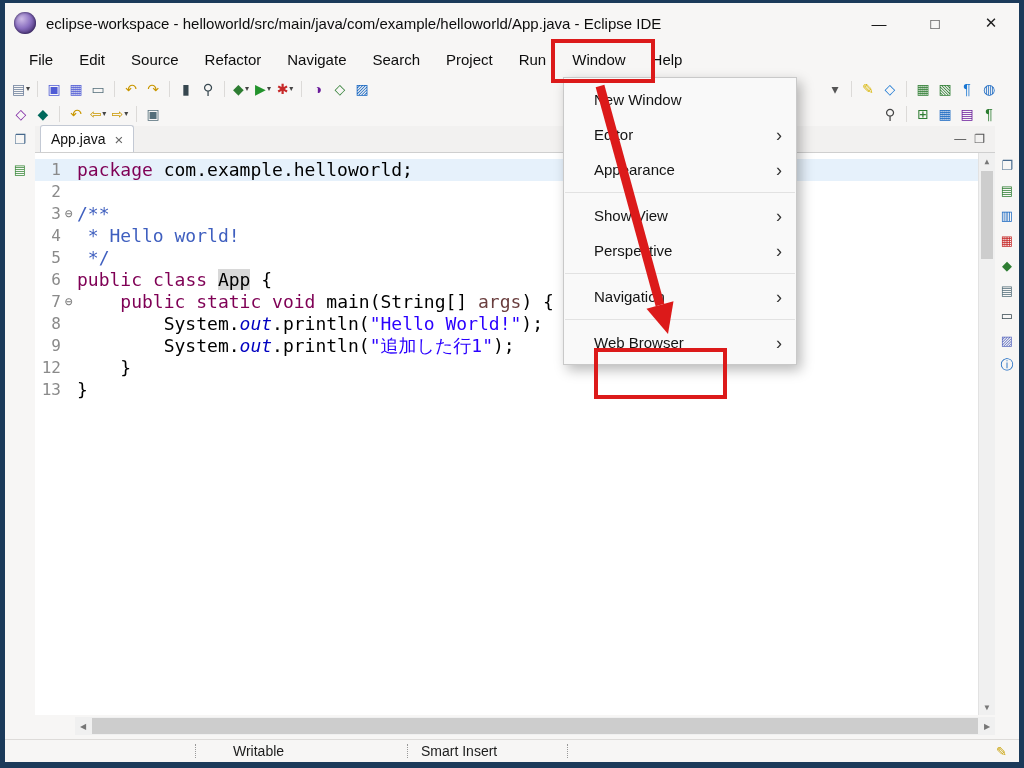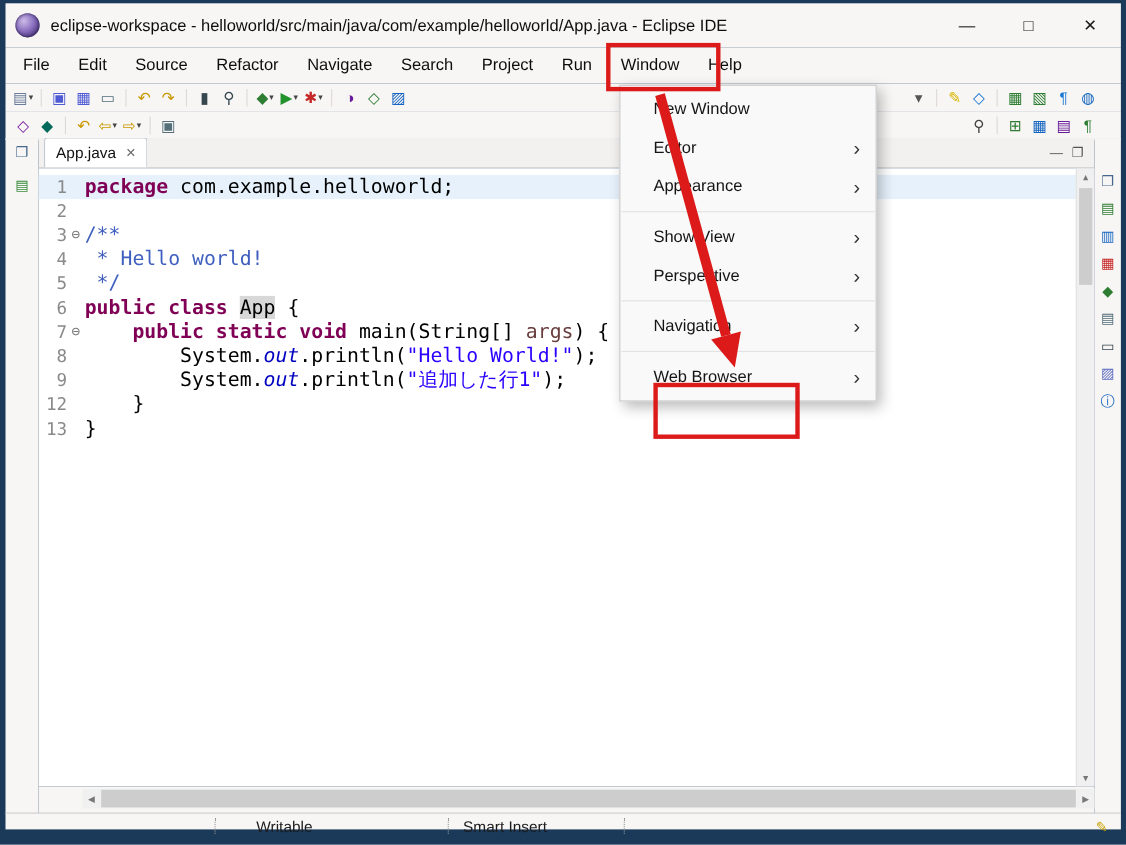--- a/index.html
+++ b/index.html
@@ -10,21 +10,21 @@
   
   #titlebar{left:5px;top:3px;width:1014px;height:40px;display:flex;align-items:center;}
   .app-icon{width:22px;height:22px;border-radius:50%;margin-left:9px;flex:none;
             background:radial-gradient(circle at 35% 32%,#cdbbe6 0%,#8a6fc0 45%,#4a3476 80%,#2c1d4e 100%);
             box-shadow:inset 0 0 3px #241744;}
   .title-text{margin-left:10px;font-size:15px;color:#0d0d0d;white-space:nowrap;text-align:center;}
   .win-controls{margin-left:auto;display:flex;height:100%;}
   .win-btn{width:56px;height:100%;display:flex;align-items:center;justify-content:center;font-size:15px;color:#1a1a1a;}
 
   
-  #menubar{left:5px;top:43px;width:1014px;height:33px;display:flex;align-items:center;padding-left:3px;box-sizing:border-box;}
+  #menubar{left:5px;top:43px;width:1014px;height:33px;display:flex;align-items:center;padding-left:11px;box-sizing:border-box;}
   .menu-item{padding:0 13px;font-size:15px;color:#0d0d0d;height:27px;line-height:27px;white-space:nowrap;}
 
   
   #toolbar1{left:5px;top:76px;width:1014px;height:25px;}
   #toolbar2{left:5px;top:101px;width:1014px;height:25px;border-bottom:1px solid #e4e2e0;box-sizing:content-box;}
   .tb-group{position:absolute;left:0;top:0;height:25px;display:flex;align-items:center;gap:2px;padding-left:6px;}
   .tb-right{position:absolute;right:20px;top:0;height:25px;display:flex;align-items:center;gap:2px;}
   .tb-icon{min-width:20px;height:20px;display:flex;align-items:center;justify-content:center;font-size:14px;line-height:20px;}
   .caret{font-size:8px;color:#444;margin-left:1px;}
   .tb-sep{width:1px;height:16px;background:#dcdad8;margin:0 4px;}
@@ -44,40 +44,40 @@
 
   
   #editor{left:35px;top:153px;width:960px;height:562px;background:#ffffff;overflow:hidden;
           font-family:"DejaVu Sans Mono","Liberation Mono",monospace;font-size:18px;}
   #code-lines{position:absolute;left:0;top:6px;right:17px;}
   .cl{display:flex;height:22px;line-height:22px;white-space:pre;}
   .cl-hl{background:#e6f1fb;}
   .ln{width:26px;flex:none;text-align:right;color:#8a8a8a;font-size:16px;}
   .fold{width:16px;flex:none;color:#7a7a7a;font-size:13px;text-align:center;}
   .ct{flex:1;color:#000;}
-  .tk-k{color:#7f0055;font-weight:bold;text-align:center;}
+  .tk-k{color:#7f0055;font-weight:normal;text-align:center;}
   .tk-c{color:#3f5fbf;}
   .tk-s{color:#2a00ff;}
   .tk-f{color:#0000c0;font-style:italic;font-weight:normal;}
   .tk-v{color:#6a3e3e;}
   .tk-hl{background:#d8d8d8;}
 
   
   #vscroll{position:absolute;right:0;top:0;width:17px;height:562px;background:#f0f0f0;border-left:1px solid #e2e2e2;box-sizing:border-box;}
   .v-arrow{height:16px;display:flex;align-items:center;justify-content:center;color:#777;font-size:8px;}
   #vthumb{position:absolute;left:2px;right:2px;top:18px;height:88px;background:#cdcdcd;}
   #v-down{position:absolute;bottom:0;left:0;right:0;}
   #hscroll-row{left:35px;top:715px;width:960px;height:24px;background:#f7f6f5;}
   #hscroll{position:absolute;left:40px;right:0;top:2px;height:18px;background:#f0f0f0;}
   .h-arrow{position:absolute;top:0;width:16px;height:18px;display:flex;align-items:center;justify-content:center;color:#777;font-size:8px;}
   #h-left{left:0;} #h-right{right:0;}
   #hthumb{position:absolute;left:17px;right:17px;top:1px;height:16px;background:#cdcdcd;}
 
   
-  #statusbar{left:5px;top:739px;width:1014px;height:15px;border-top:1px solid #dddbd9;box-sizing:border-box;font-size:14px;color:#1c1c1c;}
+  #statusbar{left:5px;top:739px;width:1014px;height:23px;border-top:1px solid #dddbd9;box-sizing:border-box;font-size:14px;color:#1c1c1c;}
   .sb-sep{position:absolute;top:4px;height:14px;border-left:1px dotted #9a9a9a;}
   #sb-writable{position:absolute;left:228px;top:3px;}
   #sb-smart{position:absolute;left:416px;top:3px;}
   #sb-icon{position:absolute;right:12px;top:4px;color:#c8a000;font-size:13px;}
 
   
   #dropdown{position:absolute;left:563px;top:77px;width:234px;background:#f9f9f9;border:1px solid #c9c9c9;
             box-shadow:4px 5px 12px rgba(0,0,0,0.28);padding:4px 0;z-index:50;box-sizing:border-box;}
   .dd-item{height:35px;display:flex;align-items:center;padding:0 14px 0 30px;font-size:15px;color:#141414;}
   .dd-label{flex:1;}

